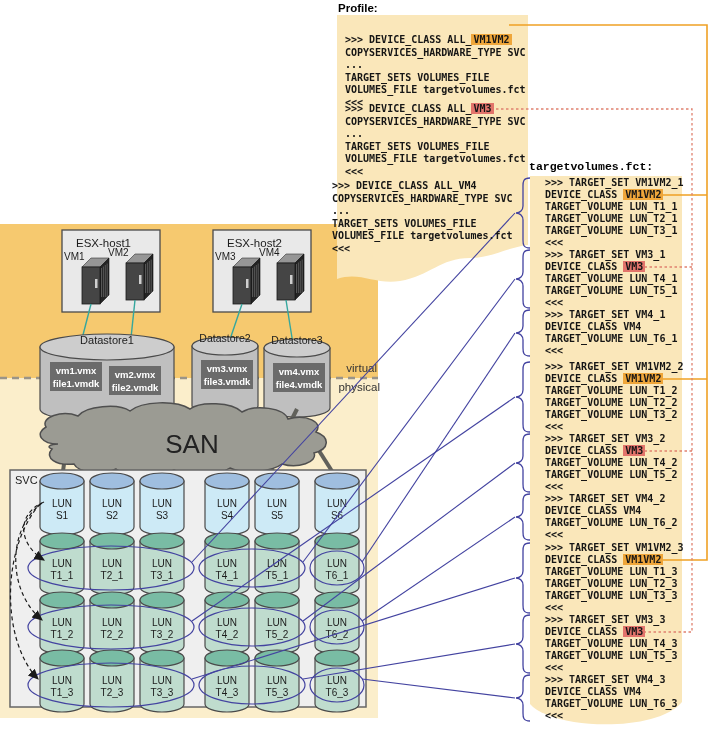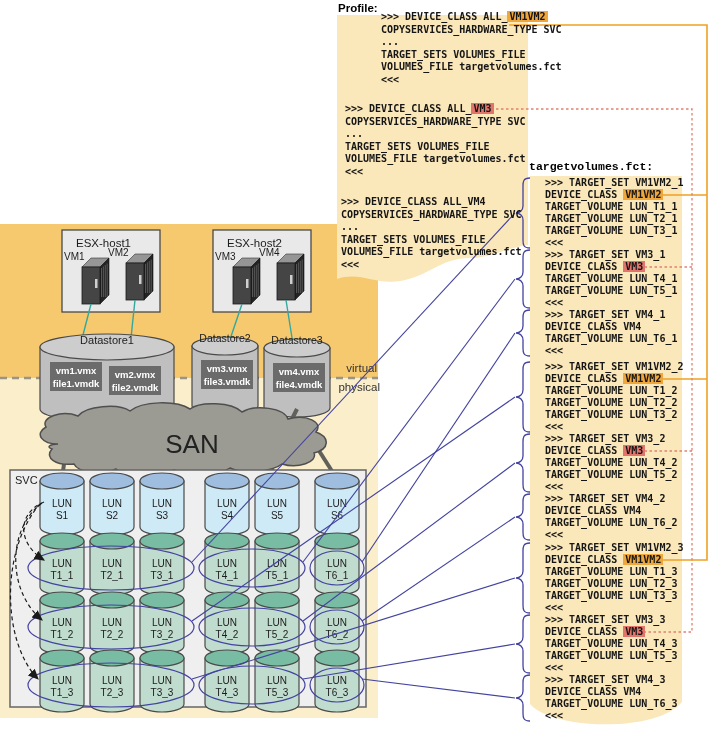--- a/index.html
+++ b/index.html
@@ -311,20 +311,20 @@
         <path d="M 40,504 C 0,550 2,642 38,679" fill="none" stroke="#1a1a1a" stroke-width="1.2" stroke-dasharray="4 3" marker-end="url(#arrow)"></path>
       </g>
 
     <path d="M509,25 H707 V560 H662 M707,195 H662 M707,379 H662" fill="none" stroke="#EFA125" stroke-width="1.6"></path>
     <path d="M491,109 H692 V632 H644 M692,267 H644 M692,451 H644" fill="none" stroke="#E0816F" stroke-width="1.3" stroke-dasharray="2.5 2.5"></path>
   </svg>
 
   <div class="ntitle" style="left:331px;top:2px;margin-left:7px;">Profile:</div>
   <div class="ntitle" style="left:529px;top:160px;font-family:Liberation Mono, monospace;">targetvolumes.fct:</div>
 
-  <div class="code" id="profile-b0" style="left:345px;top:11px;line-height:12.5px;margin-left:36px;"><div class="cl">&gt;&gt;&gt; DEVICE_CLASS ALL_<span class="hl-o">VM1VM2</span></div><div class="cl">COPYSERVICES_HARDWARE_TYPE SVC</div><div class="cl">...</div><div class="cl">TARGET_SETS VOLUMES_FILE</div><div class="cl">VOLUMES_FILE targetvolumes.fct</div><div class="cl">&lt;&lt;&lt;</div></div>
+  <div class="code" id="profile-b0" style="left:345px;top:34px;line-height:12.5px;"><div class="cl">&gt;&gt;&gt; DEVICE_CLASS ALL_<span class="hl-o">VM1VM2</span></div><div class="cl">COPYSERVICES_HARDWARE_TYPE SVC</div><div class="cl">...</div><div class="cl">TARGET_SETS VOLUMES_FILE</div><div class="cl">VOLUMES_FILE targetvolumes.fct</div><div class="cl">&lt;&lt;&lt;</div></div>
   <div class="code" id="profile-b1" style="left:345px;top:103px;line-height:12.5px;"><div class="cl">&gt;&gt;&gt; DEVICE_CLASS ALL_<span class="hl-r">VM3</span></div><div class="cl">COPYSERVICES_HARDWARE_TYPE SVC</div><div class="cl">...</div><div class="cl">TARGET_SETS VOLUMES_FILE</div><div class="cl">VOLUMES_FILE targetvolumes.fct</div><div class="cl">&lt;&lt;&lt;</div></div>
-  <div class="code" id="profile-b2" style="left:341px;top:180px;line-height:12.5px;margin-top:16px;"><div class="cl">&gt;&gt;&gt; DEVICE_CLASS ALL_VM4</div><div class="cl">COPYSERVICES_HARDWARE_TYPE SVC</div><div class="cl">...</div><div class="cl">TARGET_SETS VOLUMES_FILE</div><div class="cl">VOLUMES_FILE targetvolumes.fct</div><div class="cl">&lt;&lt;&lt;</div></div>
+  <div class="code" id="profile-b2" style="left:332px;top:180px;line-height:12.5px;"><div class="cl">&gt;&gt;&gt; DEVICE_CLASS ALL_VM4</div><div class="cl">COPYSERVICES_HARDWARE_TYPE SVC</div><div class="cl">...</div><div class="cl">TARGET_SETS VOLUMES_FILE</div><div class="cl">VOLUMES_FILE targetvolumes.fct</div><div class="cl">&lt;&lt;&lt;</div></div>
 
   <div class="code" id="fct-g0" style="left:545px;top:177px;line-height:12px;"><div class="cl">&gt;&gt;&gt; TARGET_SET VM1VM2_1</div><div class="cl">DEVICE_CLASS <span class="hl-o">VM1VM2</span></div><div class="cl">TARGET_VOLUME LUN_T1_1</div><div class="cl">TARGET_VOLUME LUN_T2_1</div><div class="cl">TARGET_VOLUME LUN_T3_1</div><div class="cl">&lt;&lt;&lt;</div><div class="cl">&gt;&gt;&gt; TARGET_SET VM3_1</div><div class="cl">DEVICE_CLASS <span class="hl-r">VM3</span></div><div class="cl">TARGET_VOLUME LUN_T4_1</div><div class="cl">TARGET_VOLUME LUN_T5_1</div><div class="cl">&lt;&lt;&lt;</div><div class="cl">&gt;&gt;&gt; TARGET_SET VM4_1</div><div class="cl">DEVICE_CLASS VM4</div><div class="cl">TARGET_VOLUME LUN_T6_1</div><div class="cl">&lt;&lt;&lt;</div></div>
   <div class="code" id="fct-g1" style="left:545px;top:361px;line-height:12px;"><div class="cl">&gt;&gt;&gt; TARGET_SET VM1VM2_2</div><div class="cl">DEVICE_CLASS <span class="hl-o">VM1VM2</span></div><div class="cl">TARGET_VOLUME LUN_T1_2</div><div class="cl">TARGET_VOLUME LUN_T2_2</div><div class="cl">TARGET_VOLUME LUN_T3_2</div><div class="cl">&lt;&lt;&lt;</div><div class="cl">&gt;&gt;&gt; TARGET_SET VM3_2</div><div class="cl">DEVICE_CLASS <span class="hl-r">VM3</span></div><div class="cl">TARGET_VOLUME LUN_T4_2</div><div class="cl">TARGET_VOLUME LUN_T5_2</div><div class="cl">&lt;&lt;&lt;</div><div class="cl">&gt;&gt;&gt; TARGET_SET VM4_2</div><div class="cl">DEVICE_CLASS VM4</div><div class="cl">TARGET_VOLUME LUN_T6_2</div><div class="cl">&lt;&lt;&lt;</div></div>
   <div class="code" id="fct-g2" style="left:545px;top:542px;line-height:12px;"><div class="cl">&gt;&gt;&gt; TARGET_SET VM1VM2_3</div><div class="cl">DEVICE_CLASS <span class="hl-o">VM1VM2</span></div><div class="cl">TARGET_VOLUME LUN_T1_3</div><div class="cl">TARGET_VOLUME LUN_T2_3</div><div class="cl">TARGET_VOLUME LUN_T3_3</div><div class="cl">&lt;&lt;&lt;</div><div class="cl">&gt;&gt;&gt; TARGET_SET VM3_3</div><div class="cl">DEVICE_CLASS <span class="hl-r">VM3</span></div><div class="cl">TARGET_VOLUME LUN_T4_3</div><div class="cl">TARGET_VOLUME LUN_T5_3</div><div class="cl">&lt;&lt;&lt;</div><div class="cl">&gt;&gt;&gt; TARGET_SET VM4_3</div><div class="cl">DEVICE_CLASS VM4</div><div class="cl">TARGET_VOLUME LUN_T6_3</div><div class="cl">&lt;&lt;&lt;</div></div>
 </div>
 
 </body></html>

